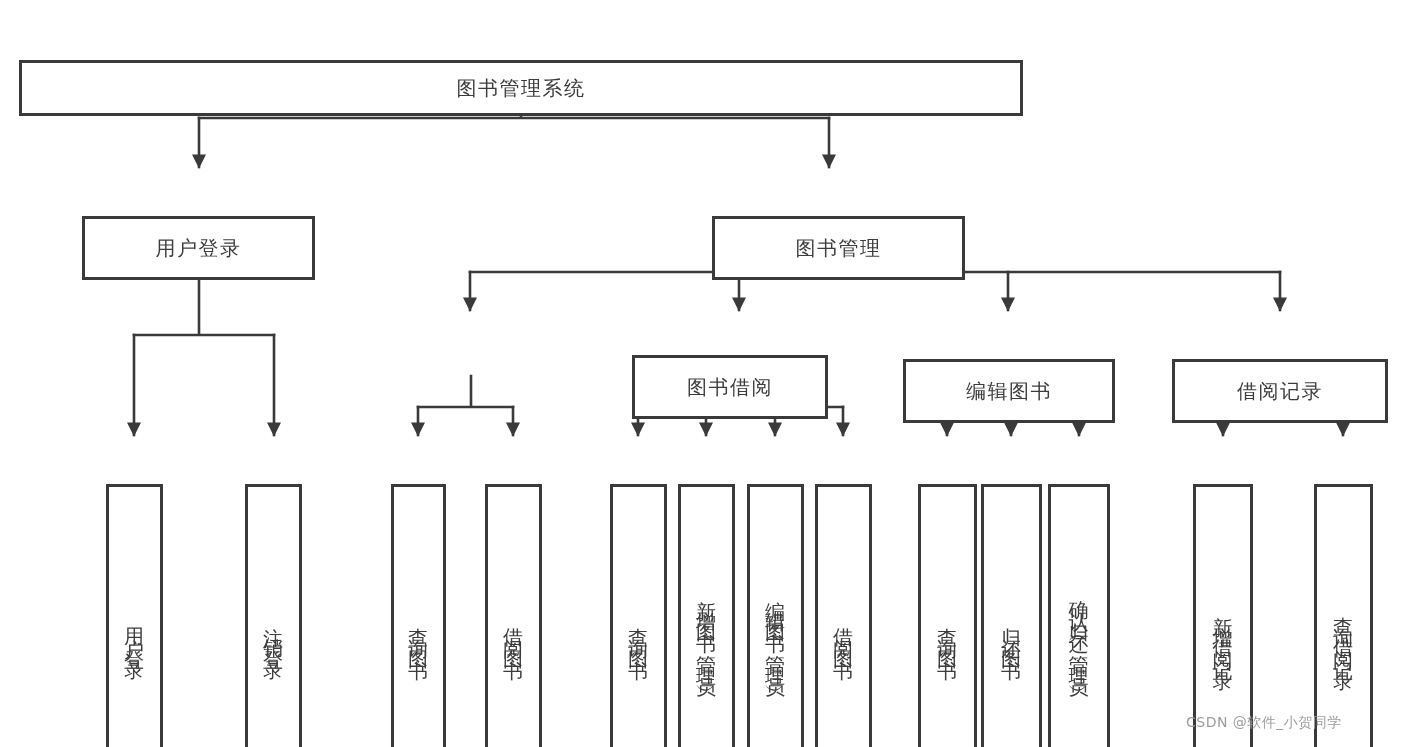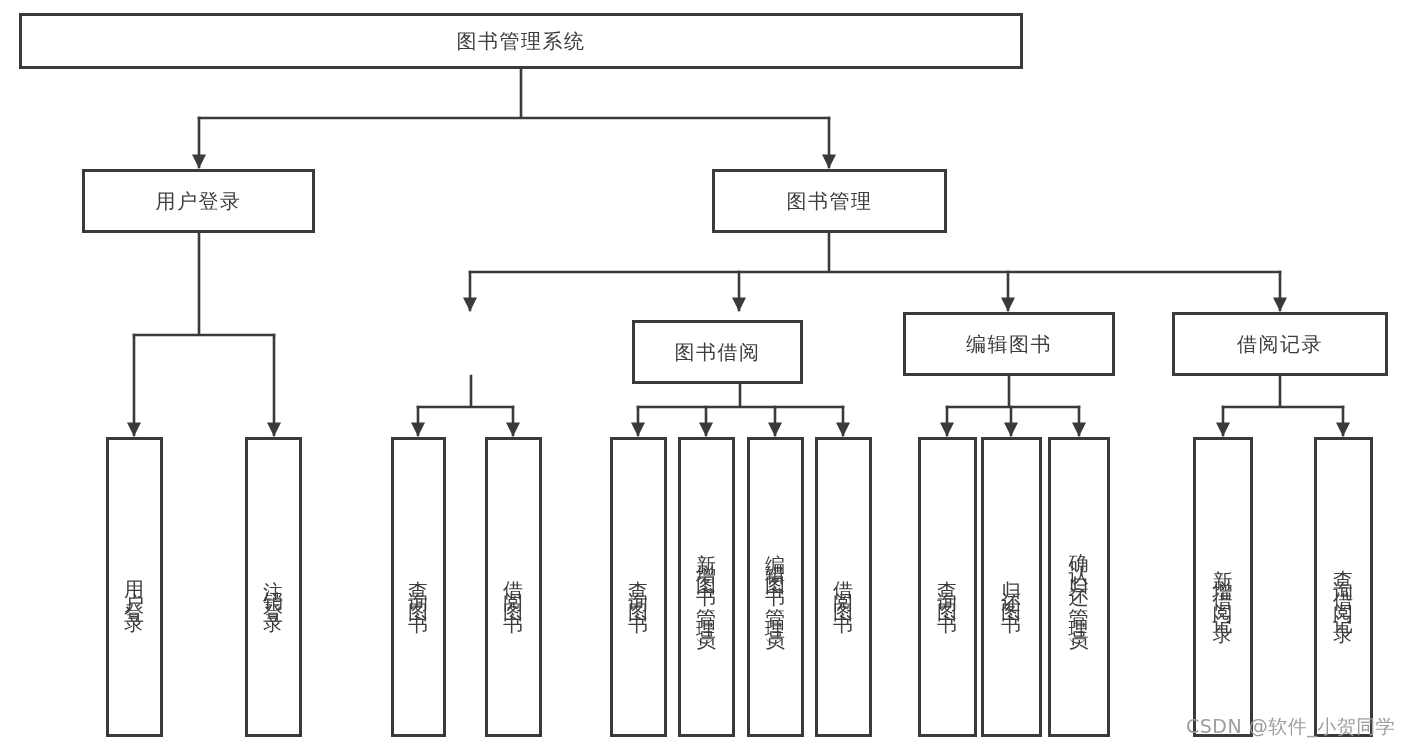--- a/index.html
+++ b/index.html
@@ -5,52 +5,52 @@
   html,body{margin:0;padding:0;background:#ffffff;}
   .canvas{
     position:relative;width:1405px;height:747px;background:#ffffff;
     font-family:"DejaVu Sans","Liberation Sans",sans-serif;overflow:hidden;
   }
   svg.connectors{position:absolute;left:0;top:0;width:1405px;height:747px;}
   .ln{stroke:#3a3a3a;stroke-width:2.6;fill:none;stroke-linecap:square;}
   .node{
     position:absolute;box-sizing:border-box;background:#ffffff;
     border:3px solid #3a3a3a;display:flex;align-items:center;justify-content:center;
-    color:#3c3c3c;font-size:20px;
+    color:#3c3c3c;font-size:20px;margin-top:47px;
   }
   .h .lbl{letter-spacing:1.5px;white-space:nowrap;}
   .leaf .lbl{
     writing-mode:vertical-rl;text-orientation:mixed;
     letter-spacing:11px;line-height:1;
   }
   
   .n-root{left:19px;top:13px;width:1004px;height:56px;}
   .n-user-login{left:82px;top:169px;width:233px;height:64px;}
-  .n-book-mgmt{left:712px;top:169px;width:235px;height:64px;text-align:right;}
+  .n-book-mgmt{left:712px;top:169px;width:253px;height:64px;text-align:right;}
   .n-new-book{left:363px;top:312px;width:216px;height:64px;}
-  .n-book-borrow{left:632px;top:320px;width:171px;height:64px;}
+  .n-book-borrow{left:632px;top:308px;width:196px;height:64px;}
   .n-current-borrow{left:903px;top:312px;width:212px;height:64px;}
   .n-borrow-record{left:1172px;top:312px;width:216px;height:64px;font-family:Liberation Serif, serif;}
   
   .leaf{top:437px;height:300px;}
   .n-l1{left:106px;width:57px;}
   .n-l2{left:245px;width:57px;}
   .n-l3{left:391px;width:55px;}
   .n-l4{left:485px;width:57px;}
   .n-l5{left:610px;width:57px;}
   .n-l6{left:678px;width:57px;}
   .n-l7{left:747px;width:57px;}
   .n-l8{left:815px;width:57px;}
   .n-l9{left:918px;width:59px;}
   .n-l10{left:981px;width:61px;}
   .n-l11{left:1048px;width:62px;}
   .n-l12{left:1193px;width:60px;}
   .n-l13{left:1314px;width:59px;}
   .watermark{
-    position:absolute;left:1186px;top:714px;font-size:19px;color:#9d9d9d;
+    position:absolute;left:1186px;top:714px;font-size:14px;color:#9d9d9d;
     letter-spacing:0.5px;white-space:nowrap;z-index:5;
   }
 </style>
 </head>
 <body>
 
 <div class="canvas">
 
   <svg class="connectors" viewBox="0 0 1405 747">
     <defs>

